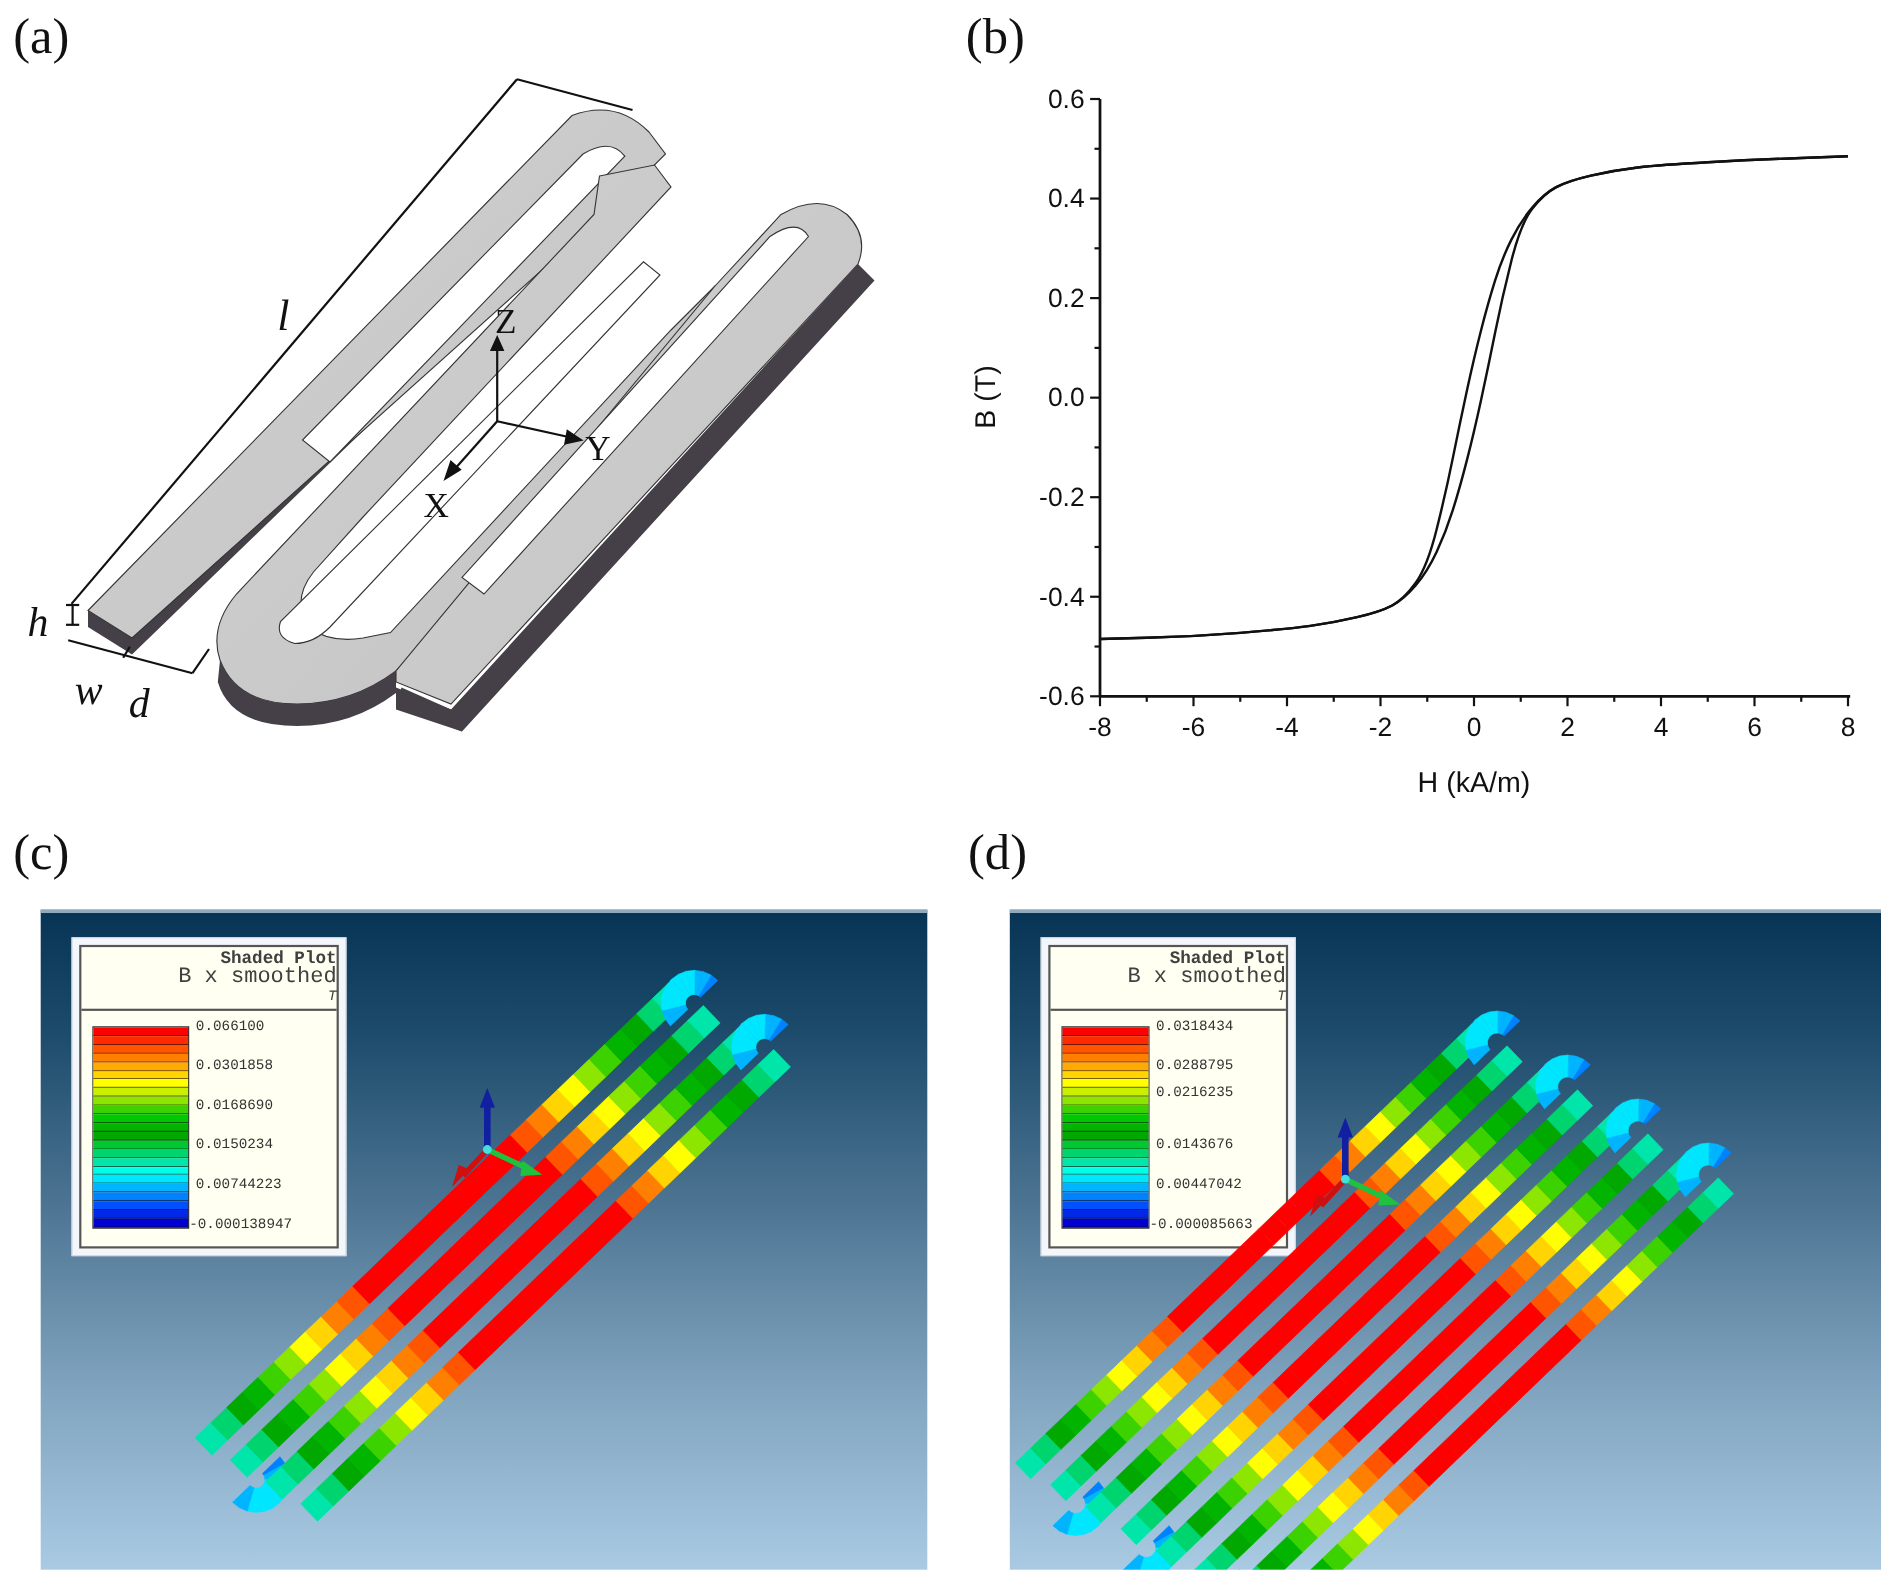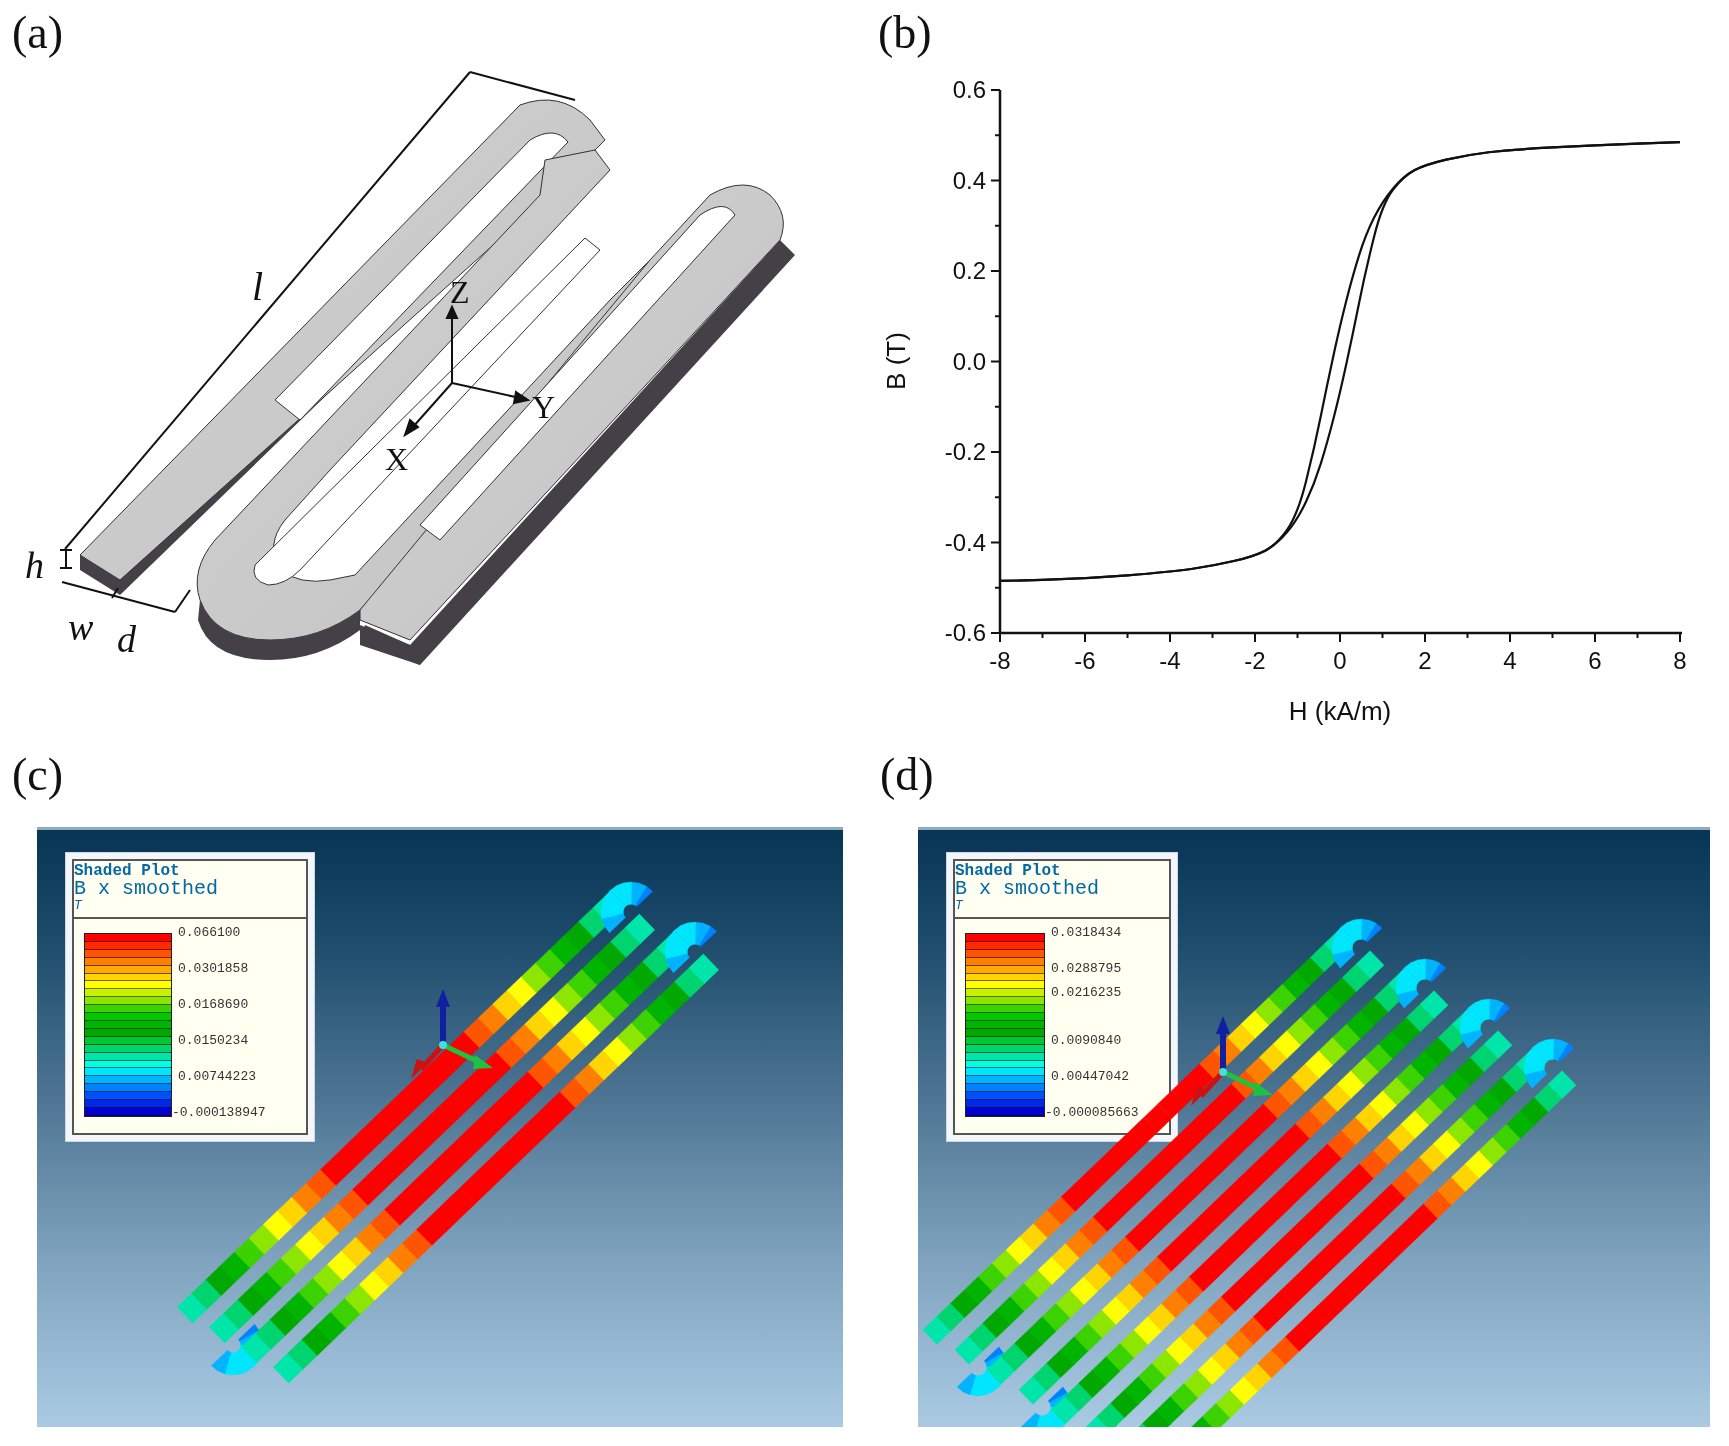--- a/index.html
+++ b/index.html
@@ -4,21 +4,21 @@
 <style>
   html,body{margin:0;padding:0;background:#fff;}
   body{width:1729px;height:1446px;position:relative;overflow:hidden;font-family:"Liberation Serif",serif;}
   .plabel{position:absolute;font-family:"Liberation Serif",serif;font-size:46px;color:#111;line-height:1;}
   .abs{position:absolute;}
   svg text{font-family:"Liberation Sans",sans-serif;}
   .sim{position:absolute;background:linear-gradient(to bottom,#073454 0%,#1c4a6b 18%,#4d7593 45%,#7fa3be 72%,#aacae3 100%);overflow:hidden;}
   .sim::before{content:"";position:absolute;left:0;right:0;top:0;height:3px;background:#8fa9bd;}
   .legend{position:absolute;background:#f3f6fb;border:1px solid #cfd8e2;padding:6px;box-sizing:border-box;}
   .legend-inner{background:#fffff2;border:2px solid #555;height:100%;box-sizing:border-box;position:relative;}
-  .lg-head{border-bottom:2px solid #555;text-align:left;font-family:"Liberation Mono",monospace;color:#0369a1;line-height:17px;padding-top:2px;height:58px;box-sizing:border-box;}
+  .lg-head{border-bottom:2px solid #555;text-align:right;font-family:"Liberation Mono",monospace;color:#404040;line-height:17px;padding-top:2px;height:58px;box-sizing:border-box;}
   .lg-title{font-weight:bold;font-size:16px;}
   .lg-sub{font-size:20px;}
   .lg-unit{font-size:13px;font-style:italic;}
   .bar{position:absolute;left:10px;border:1px solid #222;display:flex;flex-direction:column;}
   .bar span{flex:1;border-bottom:1px solid rgba(0,0,0,.55);}
   .ticks{position:absolute;font-family:"Liberation Mono",monospace;font-size:13px;color:#333;}
   .ticks div{position:absolute;white-space:nowrap;}
 </style>
 </head>
 <body>
@@ -391,21 +391,21 @@
           <span style="background: rgb(0, 180, 255);"></span>
           <span style="background: rgb(0, 130, 255);"></span>
           <span style="background: rgb(0, 80, 255);"></span>
           <span style="background: rgb(0, 40, 230);"></span>
           <span style="background: rgb(0, 0, 210);"></span>
         </div>
       <div class="ticks" style="left:96px;top:64px;">
         <div style="top:0">0.0318434</div>
         <div style="top:36px">0.0288795</div>
         <div style="top:60px">0.0216235</div>
-        <div style="top:108px">0.0090840</div>
+        <div style="top:108px">0.0143676</div>
         <div style="top:144px">0.00447042</div>
         <div style="top:180px;left:-6px">-0.000085663</div>
       </div>
     </div>
   </div>
   <svg class="abs" style="left:0;top:0" width="792" height="600" id="simd">
       <polygon points="18.93074001599561,517.2086644276646 32.764073349328946,503.9086644276646 18.902593317337725,489.4913355723354 5.069259984004388,502.7913355723354" fill="#00e6aa" stroke="#00e6aa" stroke-width="0.6"></polygon>
       <polygon points="32.764073349328946,503.9086644276646 46.59740668266228,490.60866442766456 32.73592665067106,476.1913355723354 18.902593317337725,489.4913355723354" fill="#00d46e" stroke="#00d46e" stroke-width="0.6"></polygon>
       <polygon points="46.59740668266228,490.60866442766456 60.43074001599562,477.30866442766455 46.5692599840044,462.8913355723354 32.73592665067106,476.1913355723354" fill="#00a800" stroke="#00a800" stroke-width="0.6"></polygon>
       <polygon points="60.43074001599561,477.3086644276646 74.26407334932894,464.0086644276646 60.40259331733772,449.5913355723354 46.56925998400439,462.89133557233544" fill="#00b400" stroke="#00b400" stroke-width="0.6"></polygon>

